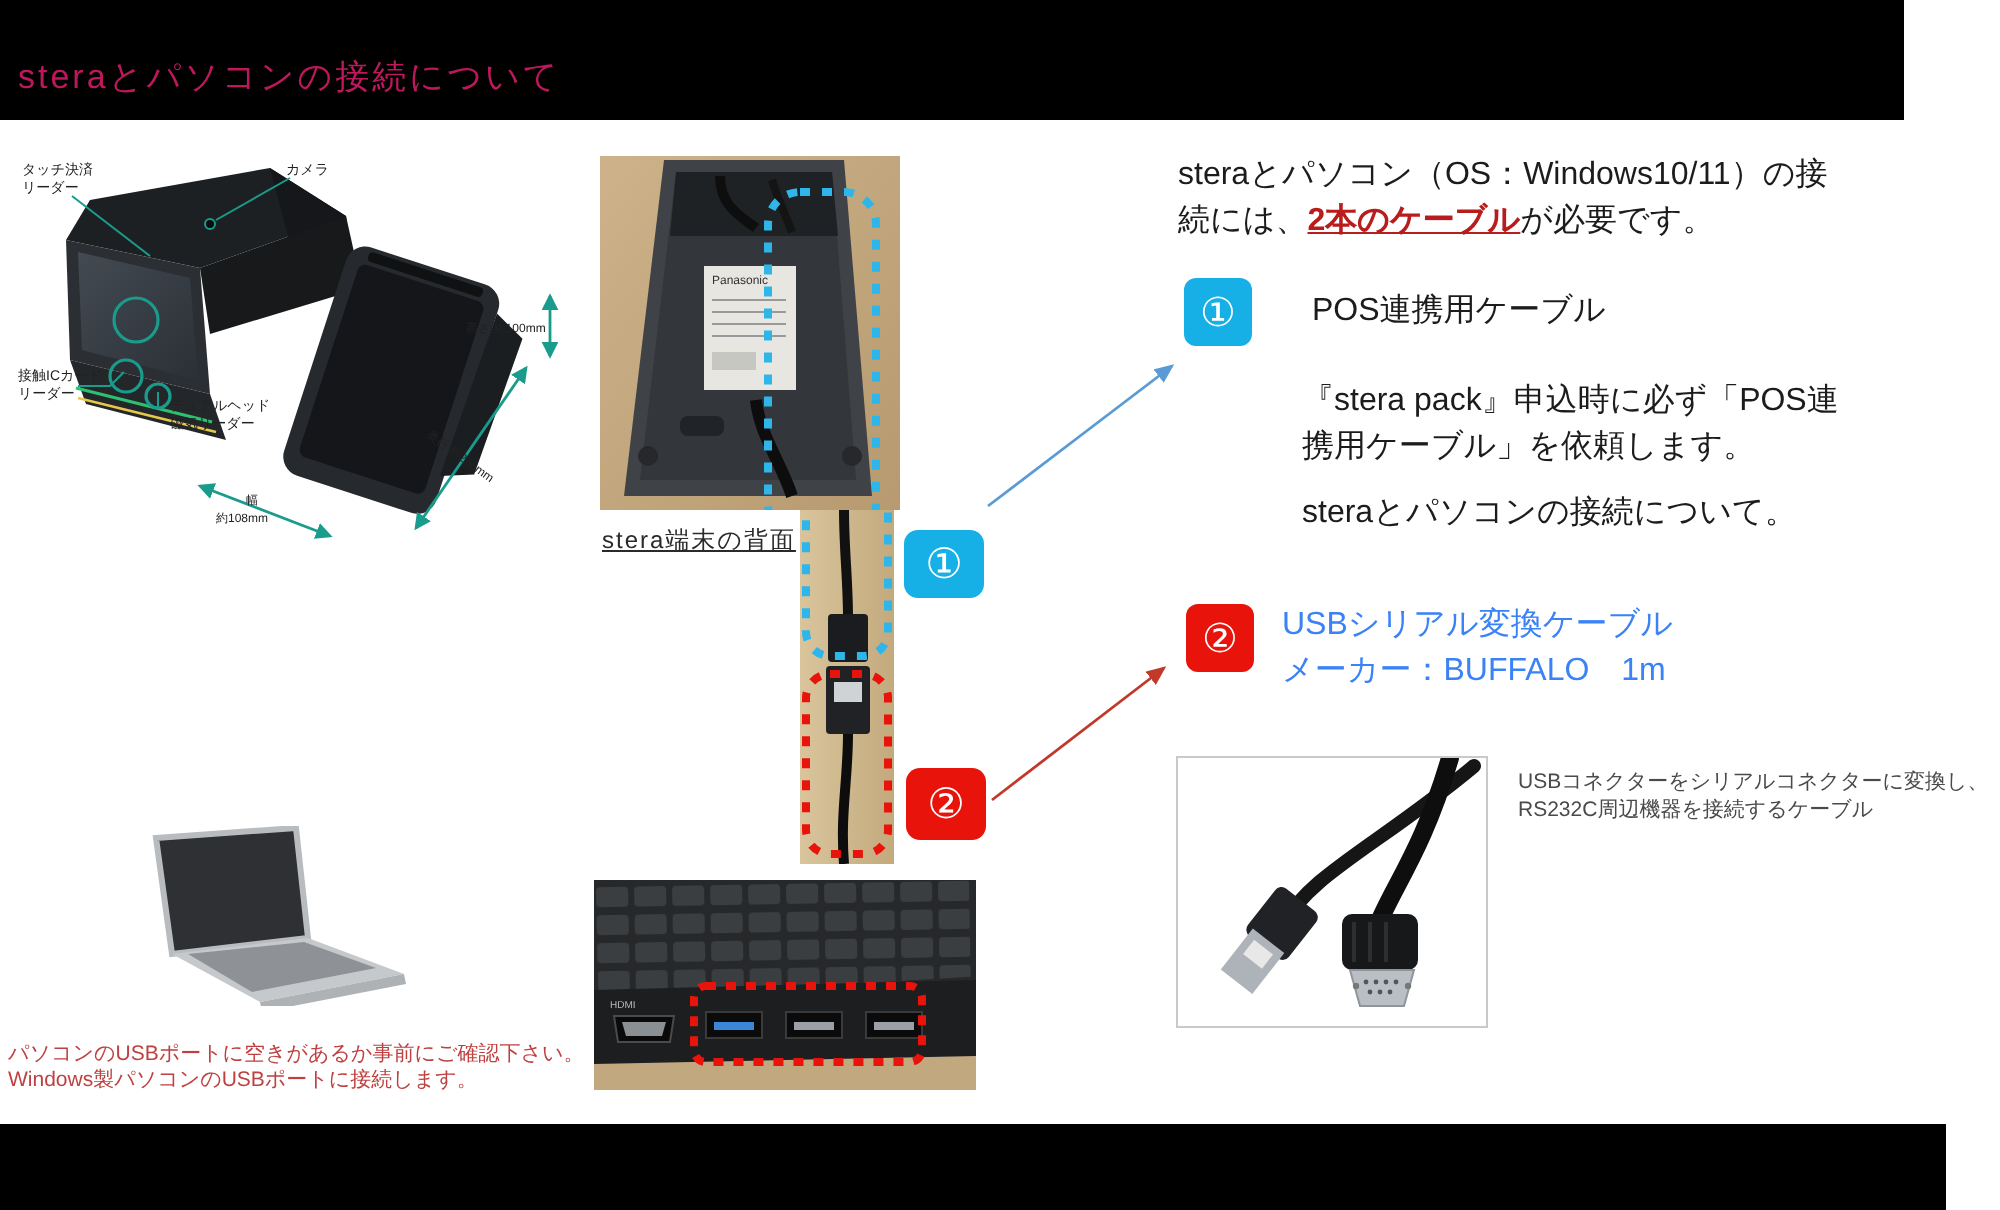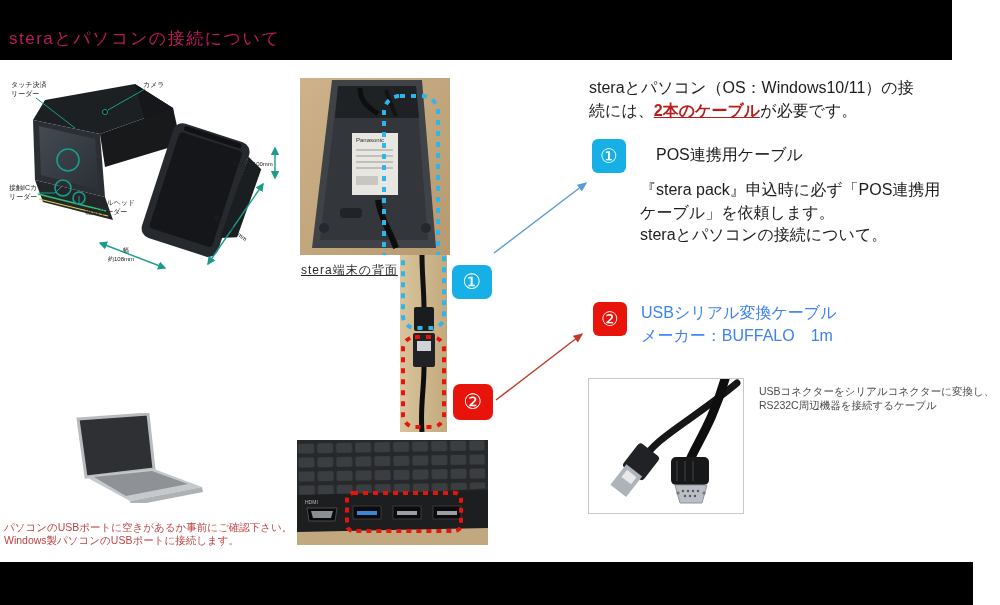--- a/index.html
+++ b/index.html
@@ -13,21 +13,21 @@
   
   .intro{left:589px;top:76px;width:340px;font-size:16px;line-height:23px;color:#1c1c1c;}
   .hl{color:#b91c1c;font-weight:bold;text-decoration:underline;}
   .numsq{width:34px;height:34px;border-radius:6px;color:#fff;font-size:20px;
          display:flex;align-items:center;justify-content:center;}
   .bluebg{background:#16b0e6;}
   .redbg{background:#e8140c;}
   .item-title{font-size:16px;color:#1c1c1c;}
   .item1-title{left:640px;top:145px;margin-left:16px;}
   .item1-desc{left:640px;top:179px;width:302px;font-size:16px;line-height:22.5px;color:#1c1c1c;}
-  .item1-desc p{margin:0;}
+  .item1-desc p{margin:11px;}
   .item2-block{left:641px;top:301px;width:330px;font-size:16px;line-height:23px;color:#3b82f6;}
   .productbox{left:588px;top:378px;width:156px;height:136px;background:#fff;
               border:1px solid #c9c9c9;box-sizing:border-box;}
   .cablenote{left:759px;top:385px;width:238px;font-size:10.5px;line-height:13.5px;color:#4a4a4a;}
   
   .backcaption{left:301px;top:262px;font-size:12px;color:#2a2a2a;letter-spacing:1px;text-decoration:underline;}
   .marker1{left:452px;top:265px;width:40px;height:34px;border-radius:7px;font-size:21px;}
   .marker2{left:453px;top:384px;width:40px;height:36px;border-radius:7px;font-size:21px;}
   
   .warn{left:4px;top:521px;width:300px;font-size:10.5px;line-height:13px;color:#bf4040;}

